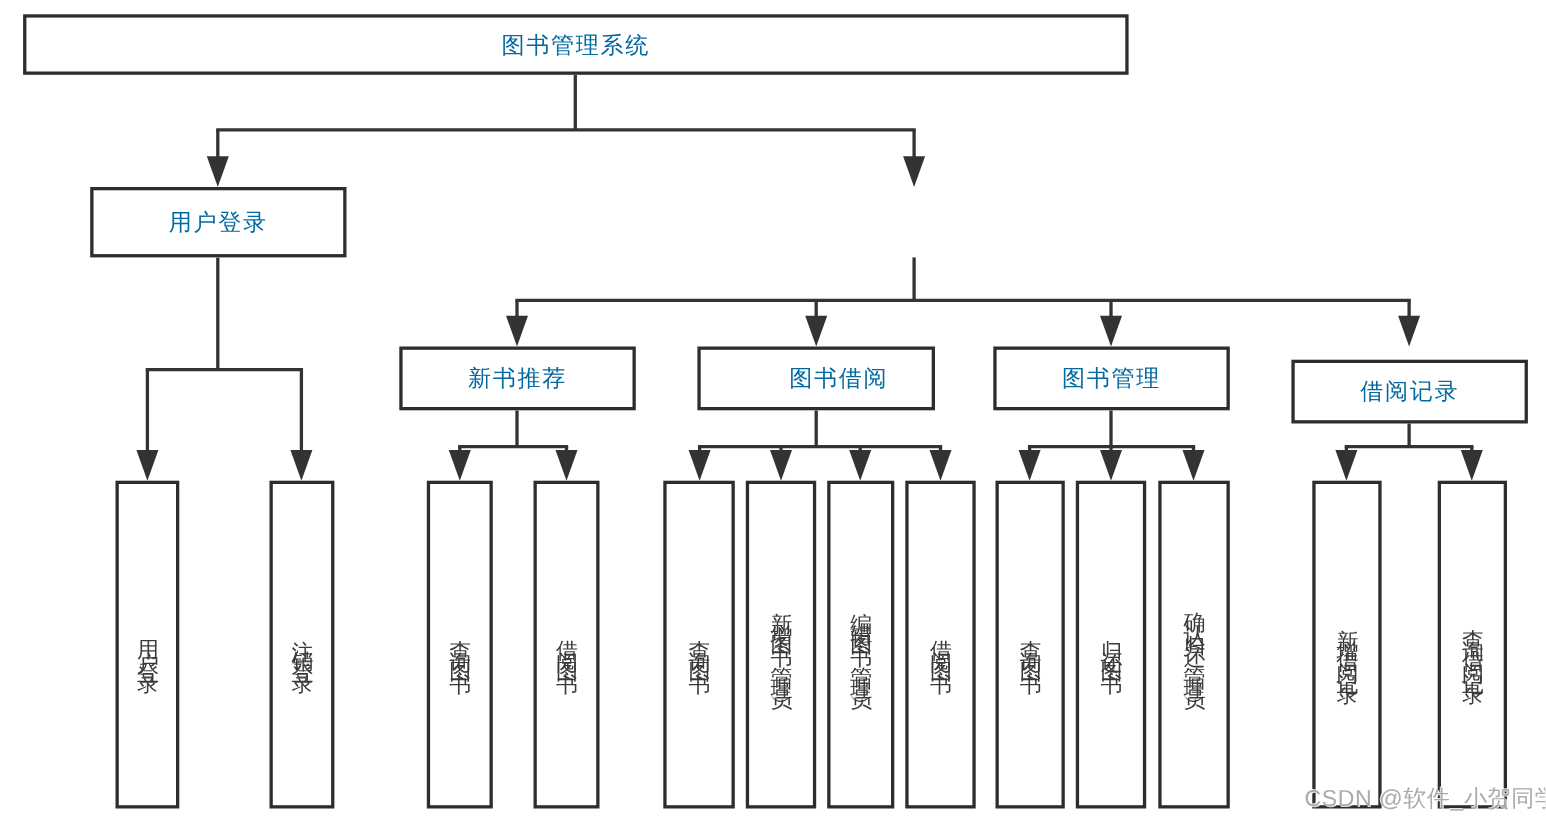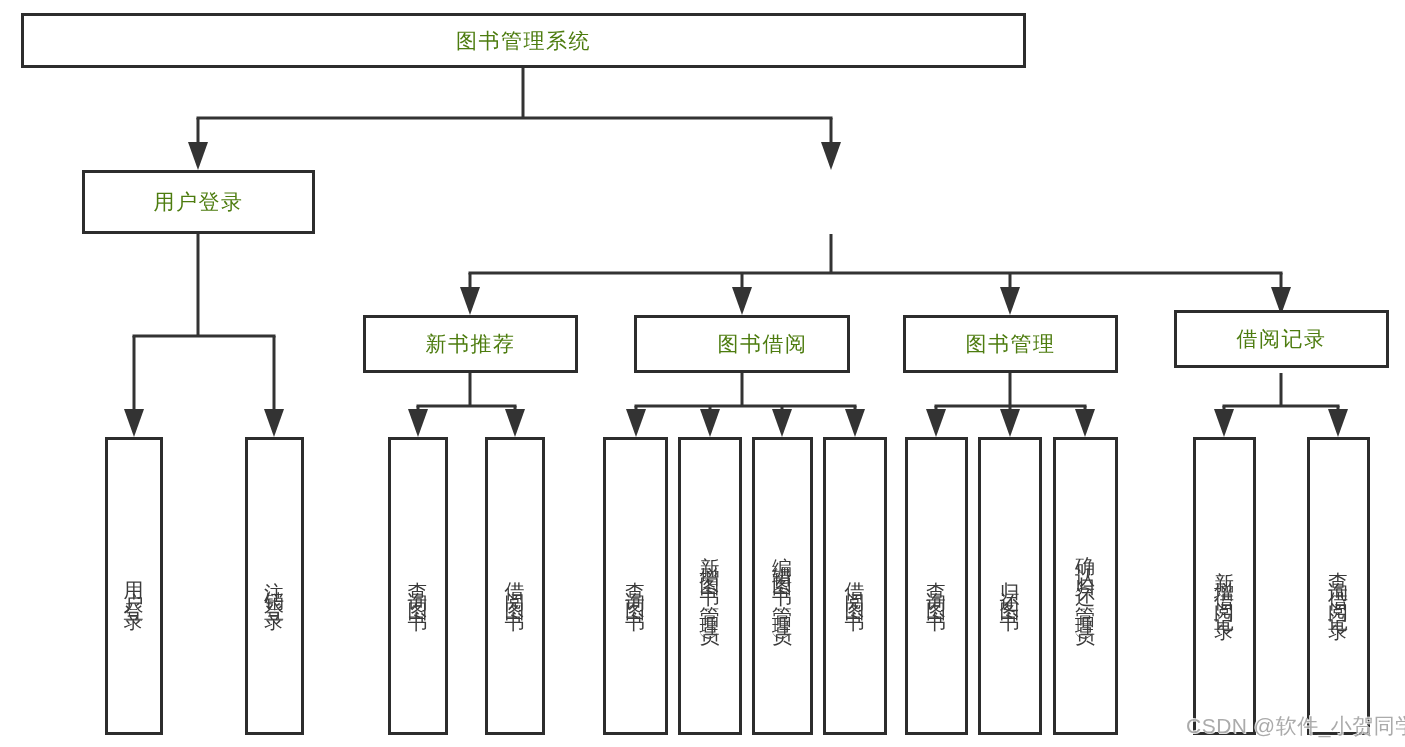--- a/index.html
+++ b/index.html
@@ -10,21 +10,21 @@
     font-family:"Liberation Sans","DejaVu Sans",sans-serif;
     overflow:hidden;
   }
   #wires{position:absolute;left:0;top:0;z-index:1;}
   .hnode{
     position:absolute;
     background:#ffffff;
     border:3px solid #2d2d2d;
     box-sizing:border-box;
     display:flex;align-items:center;justify-content:center;
-    font-size:21px;color:#4d7c0f;letter-spacing:1.5px;
+    font-size:21px;color:#0369a1;letter-spacing:1.5px;
     z-index:2;
   }
   .vnode{
     position:absolute;
     top:437px;height:298px;
     background:#ffffff;
     border:3px solid #2d2d2d;
     box-sizing:border-box;
     display:flex;align-items:center;justify-content:center;
     z-index:2;
@@ -118,21 +118,21 @@
     </g>
   </svg>
 
   <div class="hnode" style="left:21px;top:13px;width:1005px;height:55px;">图书管理系统</div>
 
   <div class="hnode" style="left:82px;top:170px;width:233px;height:64px;">用户登录</div>
 
   <div class="hnode" style="left:363px;top:315px;width:215px;height:58px;">新书推荐</div>
   <div class="hnode" style="left:634px;top:315px;width:216px;height:58px;padding-left:41px;">图书借阅</div>
   <div class="hnode" style="left:903px;top:315px;width:215px;height:58px;">图书管理</div>
-  <div class="hnode" style="left:1174px;top:310px;width:215px;height:58px;">借阅记录</div>
+  <div class="hnode" style="left:1174px;top:327px;width:215px;height:58px;">借阅记录</div>
 
   <div class="vnode" style="left:105px;width:58px;">
     <span>用户登录</span>
   </div>
   <div class="vnode" style="left:245px;width:59px;">
     <span>注销登录</span>
   </div>
 
   <div class="vnode" style="left:388px;width:60px;">
     <span>查询图书</span>

